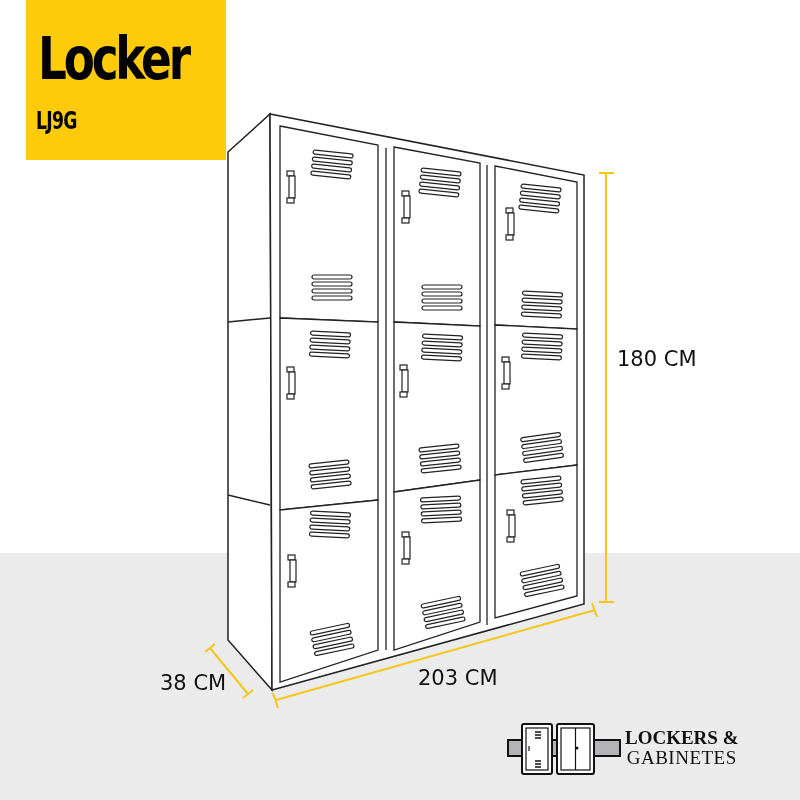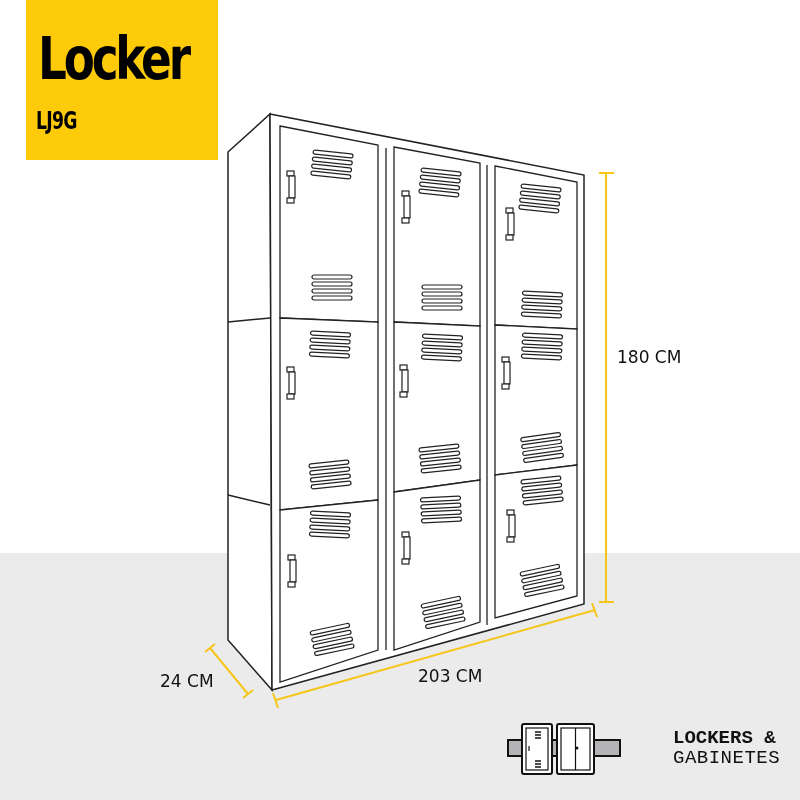--- a/index.html
+++ b/index.html
@@ -1,27 +1,27 @@
 <!DOCTYPE html>
 <html><head>
 <meta charset="utf-8">
 <style>
   html, body { margin:0; padding:0; }
   body { width:800px; height:800px; position:relative; overflow:hidden; background:#ffffff; font-family:"Liberation Sans", sans-serif; }
   .floor { position:absolute; left:0; top:553px; width:800px; height:247px; background:#ebebeb; }
-  .title-box { position:absolute; left:26px; top:0; width:192px; height:160px; background:#fecb0a; }
+  .title-box { position:absolute; left:26px; top:0; width:172px; height:160px; background:#fecb0a;padding-left:28px; }
   .title-main { position:absolute; left:12px; top:30px; font-family:"DejaVu Sans", sans-serif; font-weight:bold; font-size:58px; letter-spacing:-4px; color:#000; transform:scaleX(0.78); transform-origin:left top; line-height:1; }
   .title-sub { position:absolute; left:10px; top:107px; font-family:"DejaVu Sans", sans-serif; font-weight:bold; font-size:24px; color:#000; transform:scaleX(0.72); transform-origin:left top; letter-spacing:-1px; }
   .drawing { position:absolute; left:0; top:0; width:800px; height:800px; }
-  .dim-label { position:absolute; font-family:"DejaVu Sans", sans-serif; font-size:17px; color:#111; }
+  .dim-label { position:absolute; font-family:"DejaVu Sans", sans-serif; font-size:21px; color:#111; }
   .dim-height { left:617px; top:347px; }
   .dim-width { left:418px; top:666px; }
   .dim-depth { left:160px; top:671px; }
   .brand { position:absolute; left:507px; top:722px; width:280px; height:55px; }
-  .brand-text { position:absolute; left:118px; top:6px; font-family:Liberation Mono, monospace; font-size:19px; line-height:20px; color:#111;margin-left:48px; }
+  .brand-text { position:absolute; left:118px; top:6px; font-family:Liberation Serif, serif; font-size:19px; line-height:20px; color:#111; }
   .brand-line1 { font-weight:bold; }
   .brand-line2 { font-weight:normal; letter-spacing:0.5px;text-align:center; }
 </style>
 </head>
 <body>
 
 <div class="floor"></div>
 
 <div class="title-box">
   <div class="title-main">Locker</div>
@@ -122,21 +122,21 @@
     <g>
       <line x1="210" y1="648" x2="248" y2="694"></line>
       <line x1="205" y1="652" x2="215" y2="644"></line>
       <line x1="243" y1="698" x2="253" y2="690"></line>
     </g>
   </g>
 </svg>
 
 <div class="dim-label dim-height">180 CM</div>
 <div class="dim-label dim-width">203 CM</div>
-<div class="dim-label dim-depth">24 CM</div>
+<div class="dim-label dim-depth">38 CM</div>
 
 <div class="brand">
   <svg width="115" height="55" viewBox="0 0 115 55">
     <rect x="1" y="18" width="112" height="16" fill="#b4b4b8" stroke="#111" stroke-width="2"></rect>
     <rect x="15" y="2" width="30" height="50" rx="2" fill="#fff" stroke="#111" stroke-width="2"></rect>
     <rect x="19" y="6" width="22" height="42" fill="#fff" stroke="#111" stroke-width="1.2"></rect>
     <line x1="28" y1="10" x2="34" y2="10" stroke="#111" stroke-width="1.5"></line>
     <line x1="28" y1="13" x2="34" y2="13" stroke="#111" stroke-width="1.5"></line>
     <line x1="28" y1="16" x2="34" y2="16" stroke="#111" stroke-width="1.5"></line>
     <line x1="28" y1="39" x2="34" y2="39" stroke="#111" stroke-width="1.5"></line>

